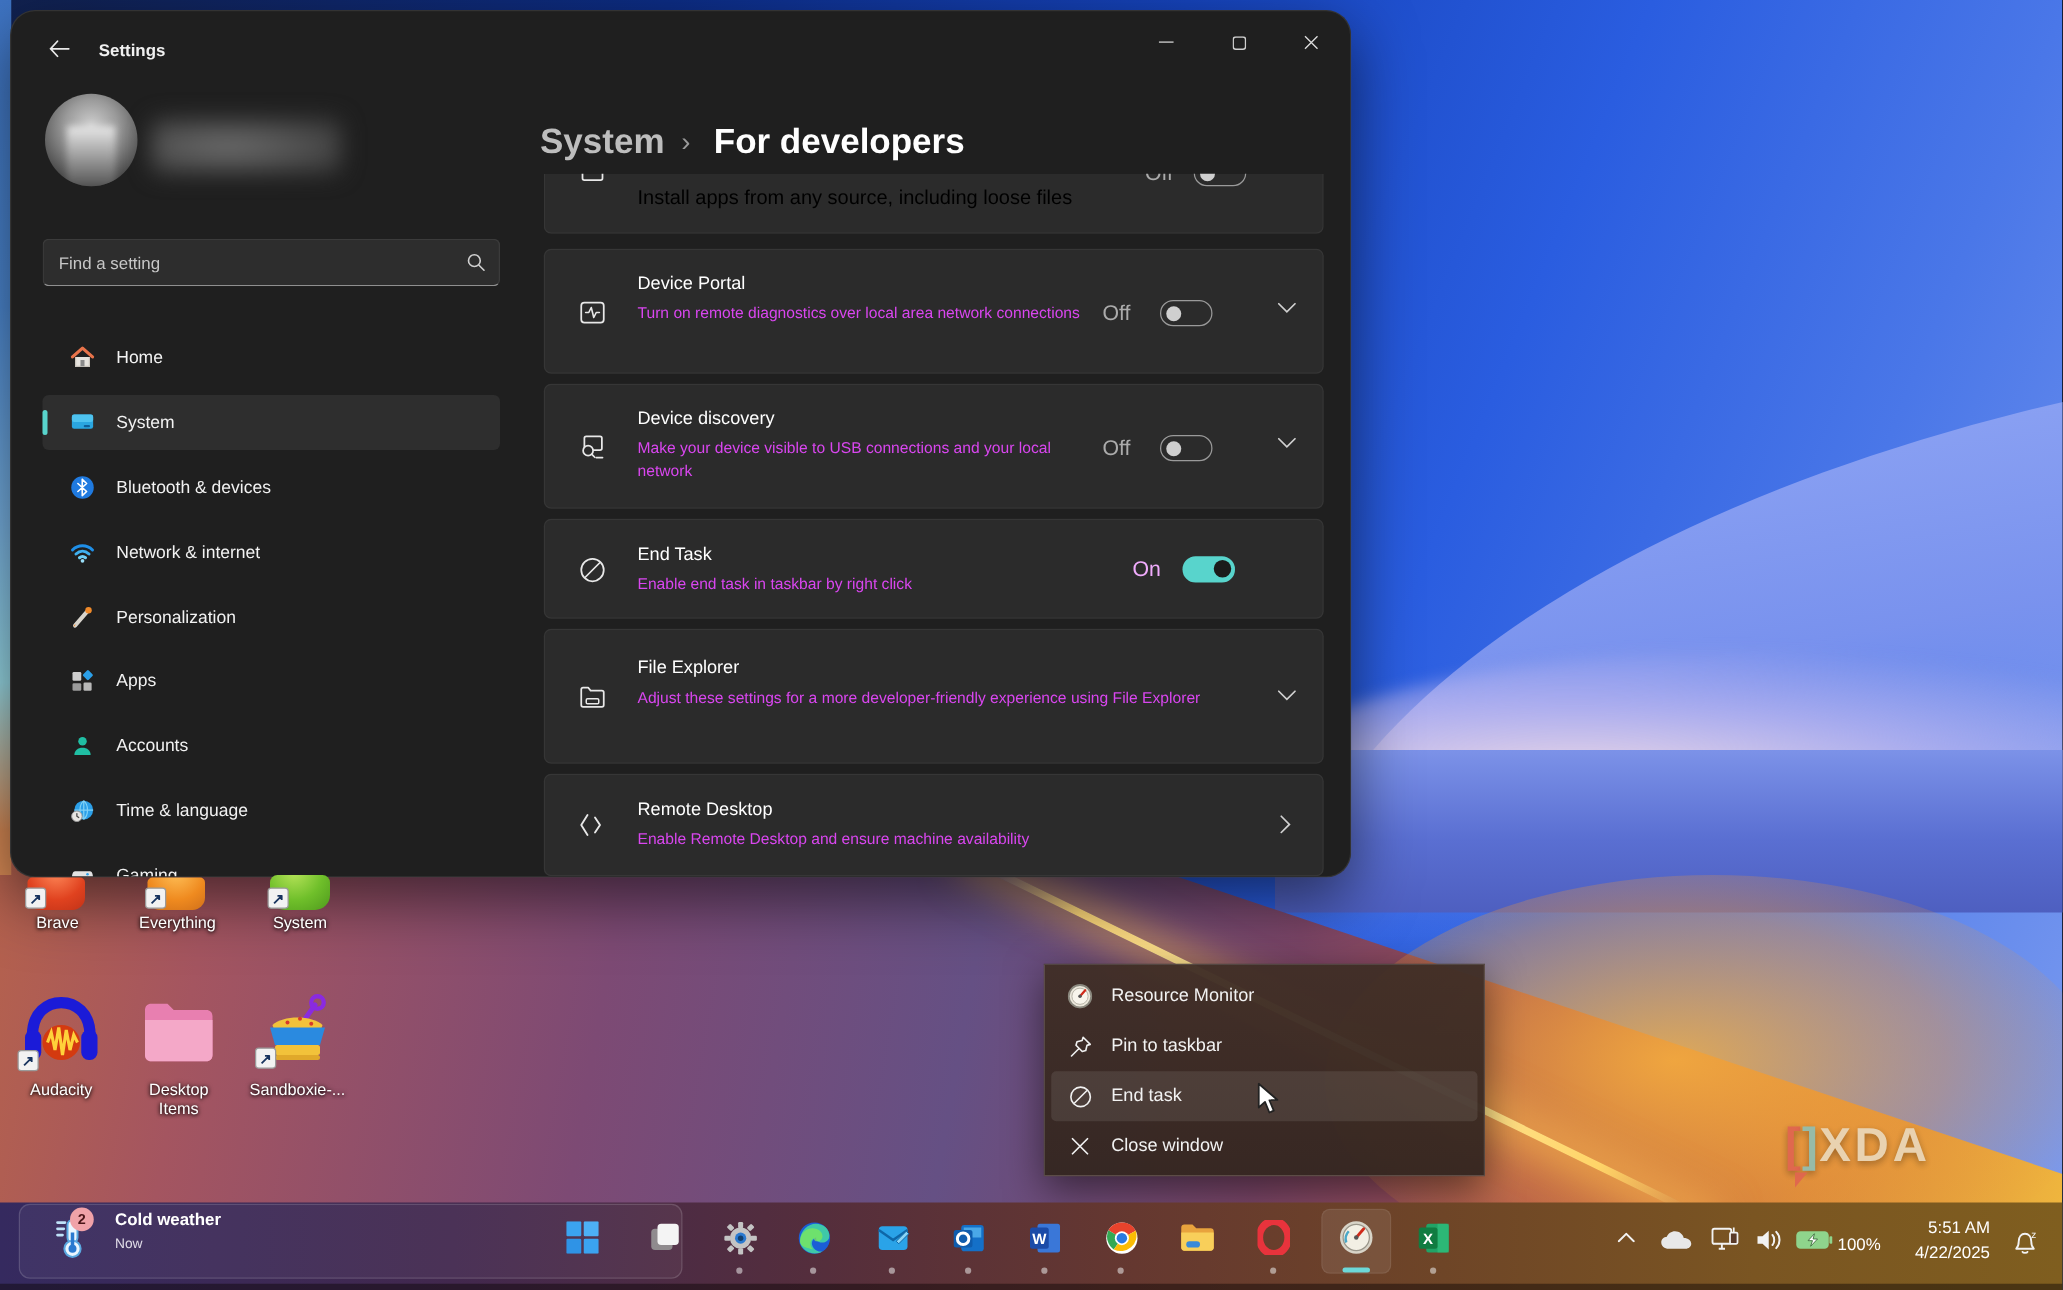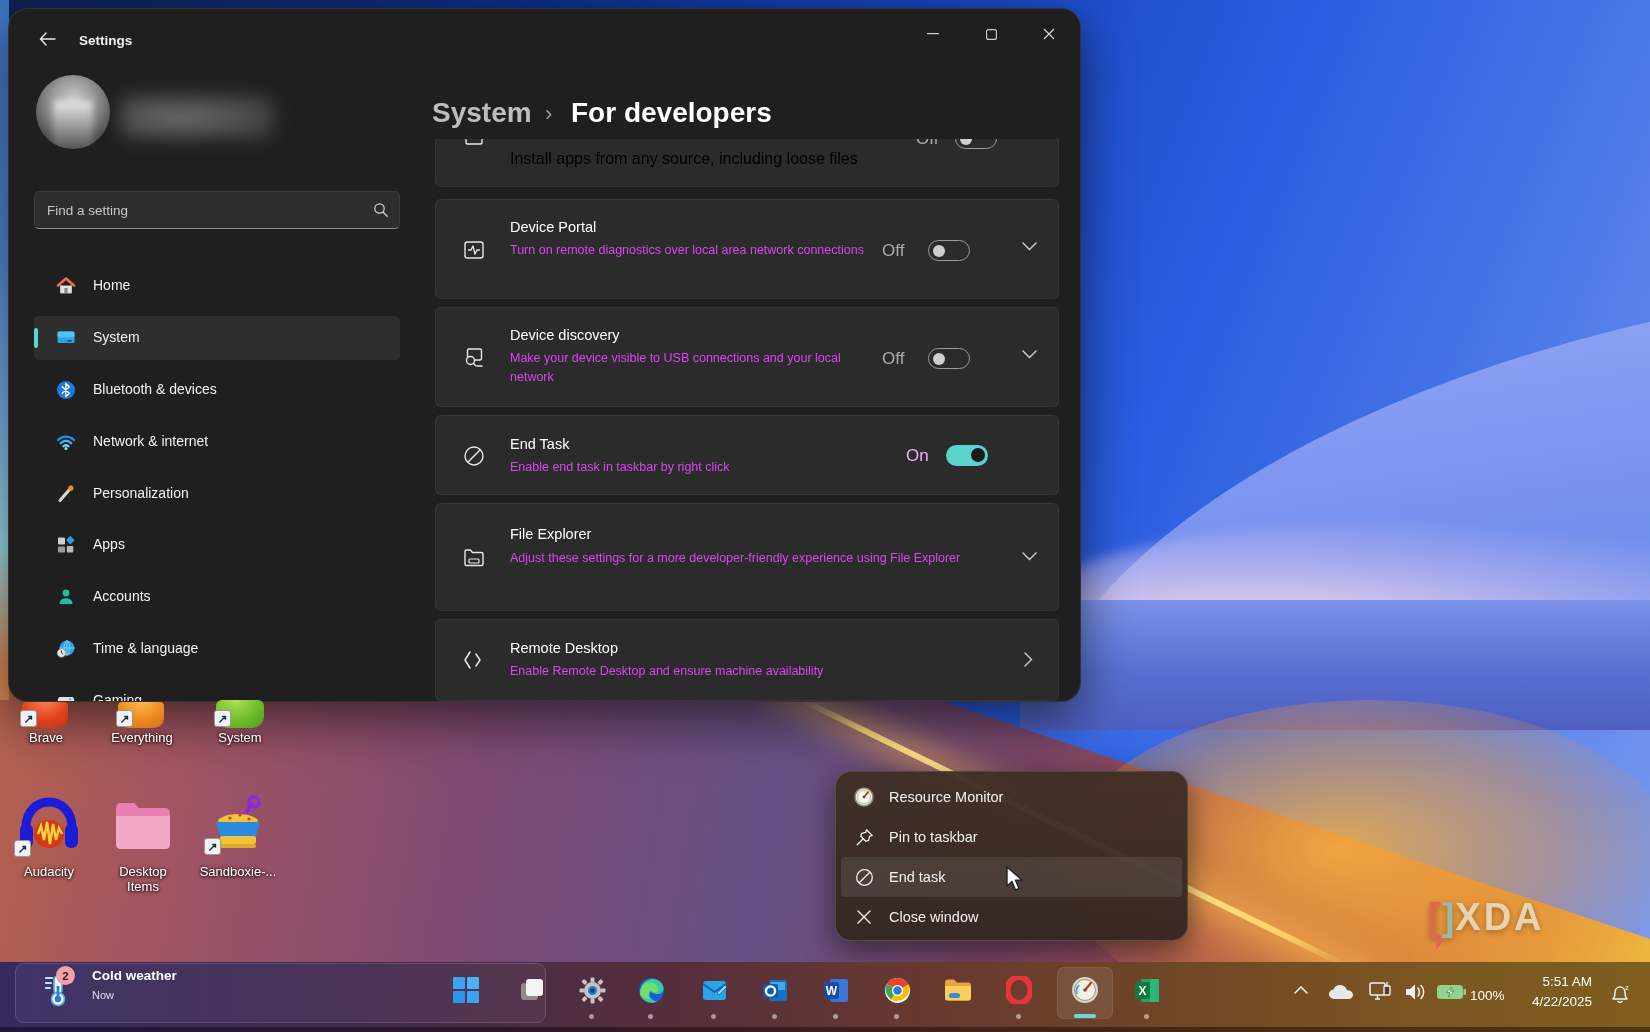--- a/index.html
+++ b/index.html
@@ -79,21 +79,21 @@
     background:#2b2b2b; border:1px solid rgba(255,255,255,.055); border-top:none; }
 
   
   .dt-label { position:absolute; color:#fff; font-size:13px; text-align:center;
     text-shadow:0 1px 3px rgba(0,0,0,.95), 0 0 4px rgba(0,0,0,.6); }
   .sc-badge { position:absolute; width:17px; height:17px; background:#f2f2f2; border:1px solid #9a9a9a;
     border-radius:3px; display:flex; align-items:center; justify-content:center;
     color:#17335e; font-size:12px; font-weight:700; line-height:1; }
 
   
-  .cmenu { left:835px; top:771px; width:353px; height:170px; border-radius:16px;
+  .cmenu { left:835px; top:771px; width:353px; height:170px; border-radius:0;
     background:linear-gradient(180deg, rgba(64,46,38,.96), rgba(52,38,32,.96));
     border:1px solid rgba(255,255,255,.14); box-shadow:0 10px 30px rgba(0,0,0,.5); padding:5px; }
   .cm-item { position:relative; height:40px; display:flex; align-items:center; border-radius:4px; padding-left:13px; }
   .cm-item.hl { background:rgba(255,255,255,.09); }
   .cm-ico { width:20px; height:20px; margin-right:15px; display:flex; align-items:center; justify-content:center; }
   .cm-lbl { color:#f2f2f2; font-size:14.5px; }
 
   
   .taskbar { left:0; top:962px; width:1650px; height:70px;
     background:linear-gradient(90deg,#352a5f 0%,#42284e 22%,#552e3c 40%,#653830 55%,#6e4527 70%,#7a5522 85%,#7f5e1f 100%); }

